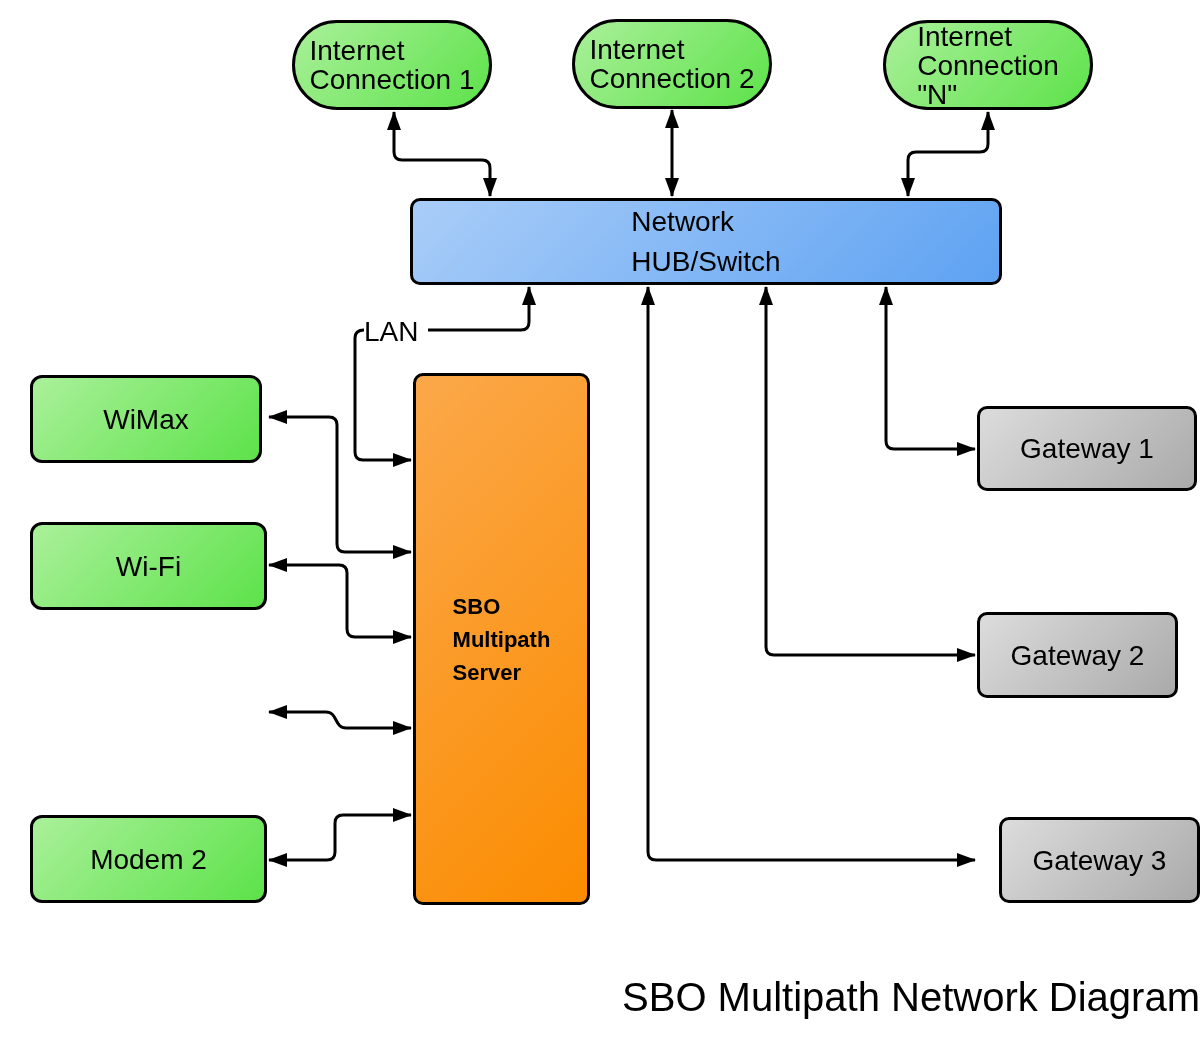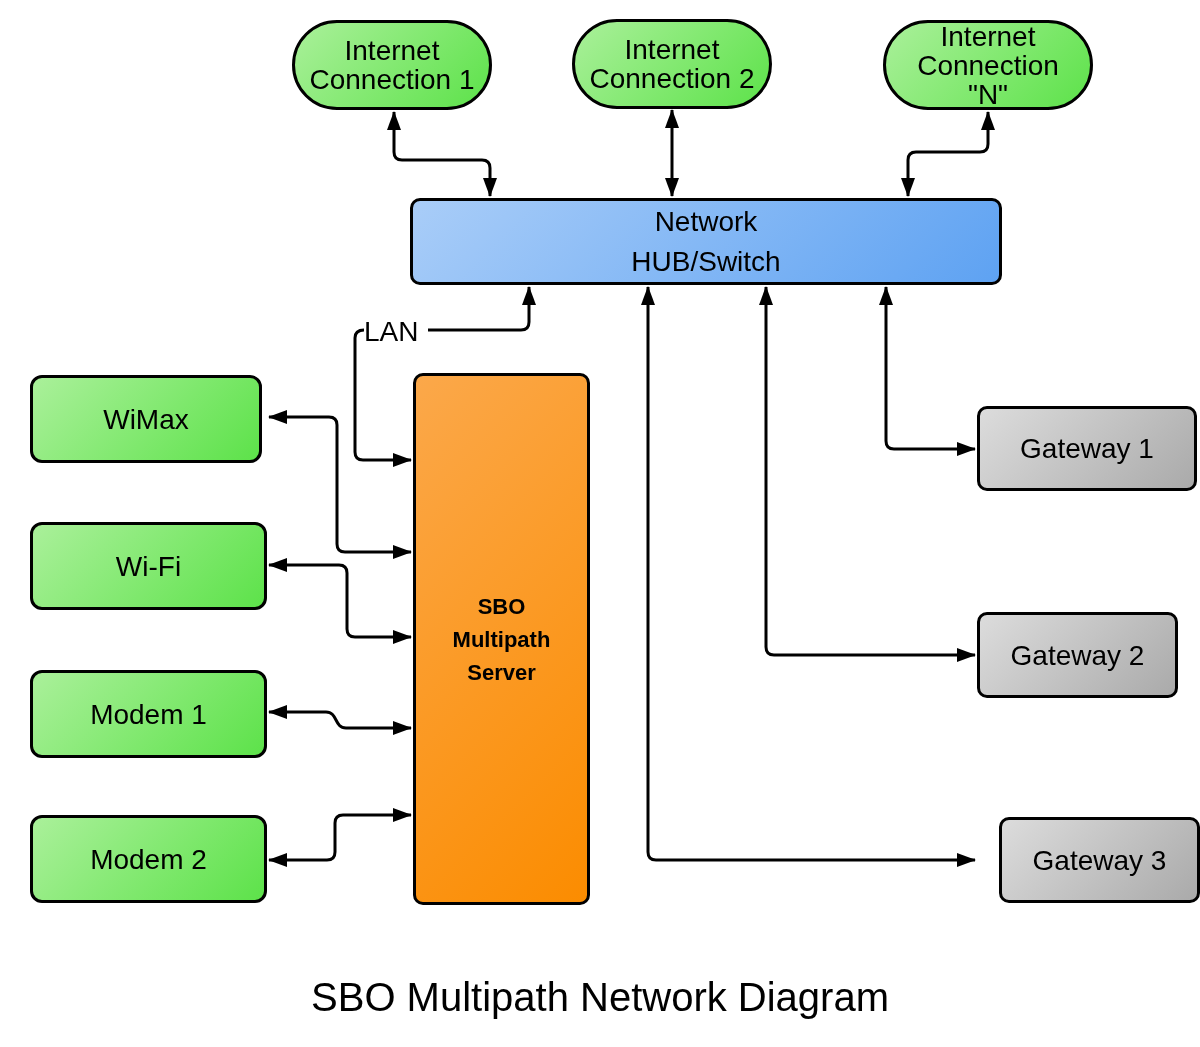--- a/index.html
+++ b/index.html
@@ -14,21 +14,20 @@
   svg.wires { position: absolute; left: 0; top: 0; width: 1200px; height: 1047px; }
   svg.wires path { stroke: var(--connector); stroke-width: 3; fill: none; }
   svg.wires .arrowhead { fill: var(--connector); }
 
   .node {
     position: absolute;
     box-sizing: border-box;
     display: flex;
     align-items: center;
     justify-content: center;
-    text-align: center;
     border: 3px solid var(--border);
     color: var(--text);
     font-size: 28px;
     line-height: 29px;
     white-space: pre-line;
   }
   .stadium {
     border-radius: 46px;
     background: linear-gradient(135deg, var(--green_light), var(--green_dark));
   }
@@ -71,21 +70,21 @@
     position: absolute;
     left: 364px; top: 316px;
     font-size: 28px;
     color: var(--text);
     background: var(--background, #fff);
   }
   .diagram-title {
     position: absolute;
     left: 0; top: 975px;
     width: 100%;
-    text-align: center;
+    text-align: right;
     font-size: 40px;
     color: var(--text);
   }
 </style>
 </head>
 <body>
 
 <div class="canvas">
 
   <svg class="wires" viewBox="0 0 1200 1047" xmlns="http://www.w3.org/2000/svg">
@@ -134,21 +133,20 @@
 HUB/Switch</div>
 
   <div class="node orangerect" id="n-server">SBO
 Multipath
 Server</div>
 
   <div class="node greenrect" id="n-wimax">WiMax</div>
 
   <div class="node greenrect" id="n-wifi">Wi-Fi</div>
 
-  <div class="node greenrect" id="n-modem1">Modem 1</div>
 
   <div class="node greenrect" id="n-modem2">Modem 2</div>
 
   <div class="node grayrect" id="n-gateway1">Gateway 1</div>
 
   <div class="node grayrect" id="n-gateway2">Gateway 2</div>
 
   <div class="node grayrect" id="n-gateway3">Gateway 3</div>
 
   <div class="edge-label">LAN</div>

